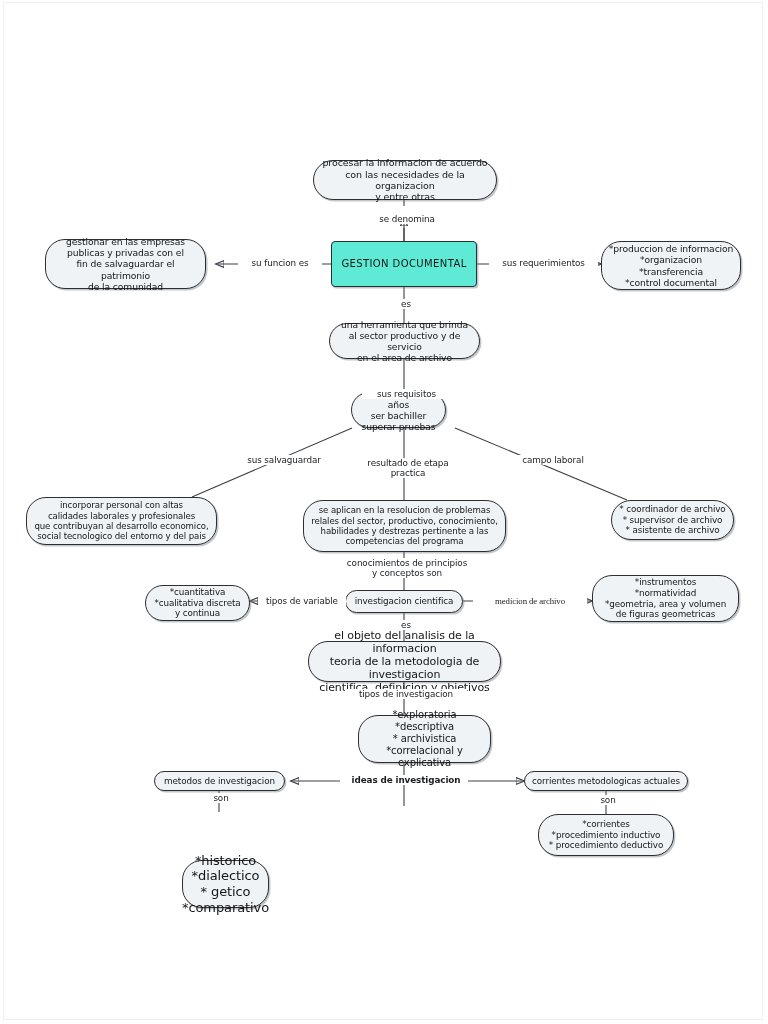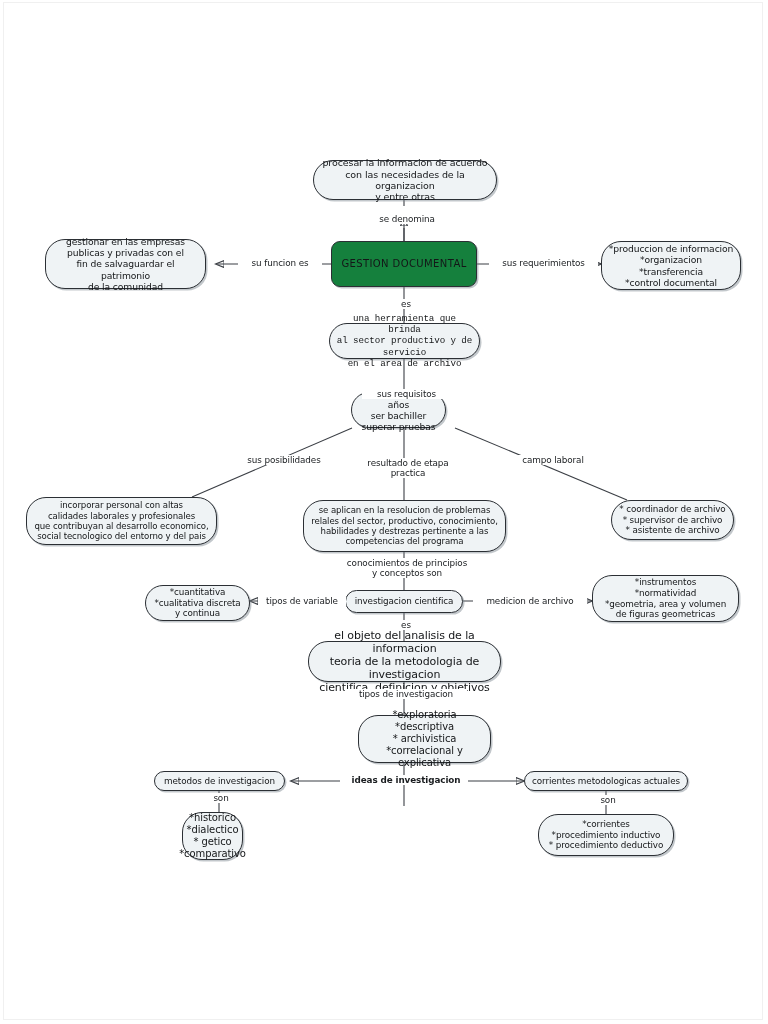--- a/index.html
+++ b/index.html
@@ -49,22 +49,22 @@
     display: flex;
     align-items: center;
     justify-content: center;
     padding: 2px 5px;
     box-shadow: 1.5px 1.5px 0 rgba(120,130,140,0.45);
     white-space: pre-line;
     letter-spacing: -0.1px;
   }
   .node.pill { border-radius: 14px; }
   .node.hub {
-    background: #15803d;
-    border-radius: 9px;
+    background: #5eead4;
+    border-radius: 4px;
     letter-spacing: 0.4px;
     text-align: right;
   }
   .lbl {
     position: absolute;
     color: #191c1f;
     text-align: center;
     line-height: 1.15;
     white-space: pre-line;
     background: #ffffff;
@@ -133,21 +133,21 @@
 fin de salvaguardar el patrimonio
 de la comunidad</div>
 
   <div class="node hub" style="left:331px; top:241px; width:146px; height:46px; font-size:10px;">GESTION DOCUMENTAL</div>
 
   <div class="node" style="left:601px; top:241px; width:140px; height:49px; font-size:9.2px;">*produccion de informacion
 *organizacion
 *transferencia
 *control documental</div>
 
-  <div class="node" style="left:329px; top:323px; width:151px; height:36px; font-size:9.2px;font-family:Liberation Mono, monospace;">una herramienta que brinda
+  <div class="node" style="left:329px; top:323px; width:151px; height:36px; font-size:9.2px;">una herramienta que brinda
 al sector productivo y de servicio
 en el area de archivo</div>
 
   <div class="node" style="left:351px; top:392px; width:95px; height:36px; font-size:9.2px;">ser mayor de 16 años
 ser bachiller
 superar pruebas</div>
 
   <div class="node" style="left:26px; top:497px; width:191px; height:48px; font-size:8.6px;">incorporar personal con altas
 calidades laborales y profesionales
 que contribuyan al desarrollo economico,
@@ -180,52 +180,52 @@
   <div class="node" style="left:338px; top:715px; width:133px; height:48px; font-size:10px;margin-left:20px;">*exploratoria
 *descriptiva
 * archivistica
 *correlacional y explicativa</div>
 
   <div class="node pill" style="left:154px; top:771px; width:131px; height:20px; font-size:8.8px;">metodos de investigacion</div>
 
 
   <div class="node pill" style="left:524px; top:771px; width:164px; height:20px; font-size:8.8px;">corrientes metodologicas actuales</div>
 
-  <div class="node" style="left:182px; top:812px; width:61px; height:48px; font-size:10px;">*historico
+  <div class="node" style="left:182px; top:860px; width:87px; height:48px; font-size:13px;">*historico
 *dialectico
 * getico
 *comparativo</div>
 
   <div class="node" style="left:538px; top:814px; width:136px; height:42px; font-size:8.8px;">*corrientes
 *procedimiento inductivo
 * procedimiento deductivo</div>
 
   <div class="lbl" style="left:370px; top:214px; width:70px; font-size:8.8px;">se denomina</div>
 
   <div class="lbl" style="left:238px; top:258px; width:80px; font-size:8.8px;">su funcion es</div>
 
   <div class="lbl" style="left:489px; top:258px; width:105px; font-size:8.8px;">sus requerimientos</div>
 
   <div class="lbl" style="left:386px; top:299px; width:36px; font-size:8.8px;">es</div>
 
   <div class="lbl" style="left:362px; top:389px; width:85px; font-size:8.8px;">sus requisitos</div>
 
-  <div class="lbl" style="left:234px; top:455px; width:96px; font-size:8.8px;">sus posibilidades</div>
+  <div class="lbl" style="left:234px; top:455px; width:96px; font-size:8.8px;">sus salvaguardar</div>
 
   <div class="lbl" style="left:356px; top:458px; width:100px; font-size:8.8px;">resultado de etapa
 practica</div>
 
   <div class="lbl" style="left:510px; top:455px; width:82px; font-size:8.8px;">campo laboral</div>
 
   <div class="lbl" style="left:329px; top:558px; width:152px; font-size:8.8px;">conocimientos de principios
 y conceptos son</div>
 
   <div class="lbl" style="left:258px; top:596px; width:84px; font-size:8.8px;">tipos de variable</div>
 
-  <div class="lbl" style="left:473px; top:596px; width:110px; font-size:8.8px;">medicion de archivo</div>
+  <div class="lbl" style="left:473px; top:596px; width:110px; font-size:8.8px;font-family:Liberation Serif, serif;">medicion de archivo</div>
 
   <div class="lbl" style="left:386px; top:620px; width:36px; font-size:8.8px;">es</div>
 
   <div class="lbl" style="left:345px; top:689px; width:118px; font-size:8.8px;">tipos de investigacion</div>
 
   <div class="lbl" style="left:344px; top:775px; width:120px; font-size:8.8px;font-weight:bold;">ideas de investigacion</div>
 
   <div class="lbl" style="left:202px; top:793px; width:34px; font-size:8.8px;">son</div>
 
   <div class="lbl" style="left:589px; top:795px; width:34px; font-size:8.8px;">son</div>

